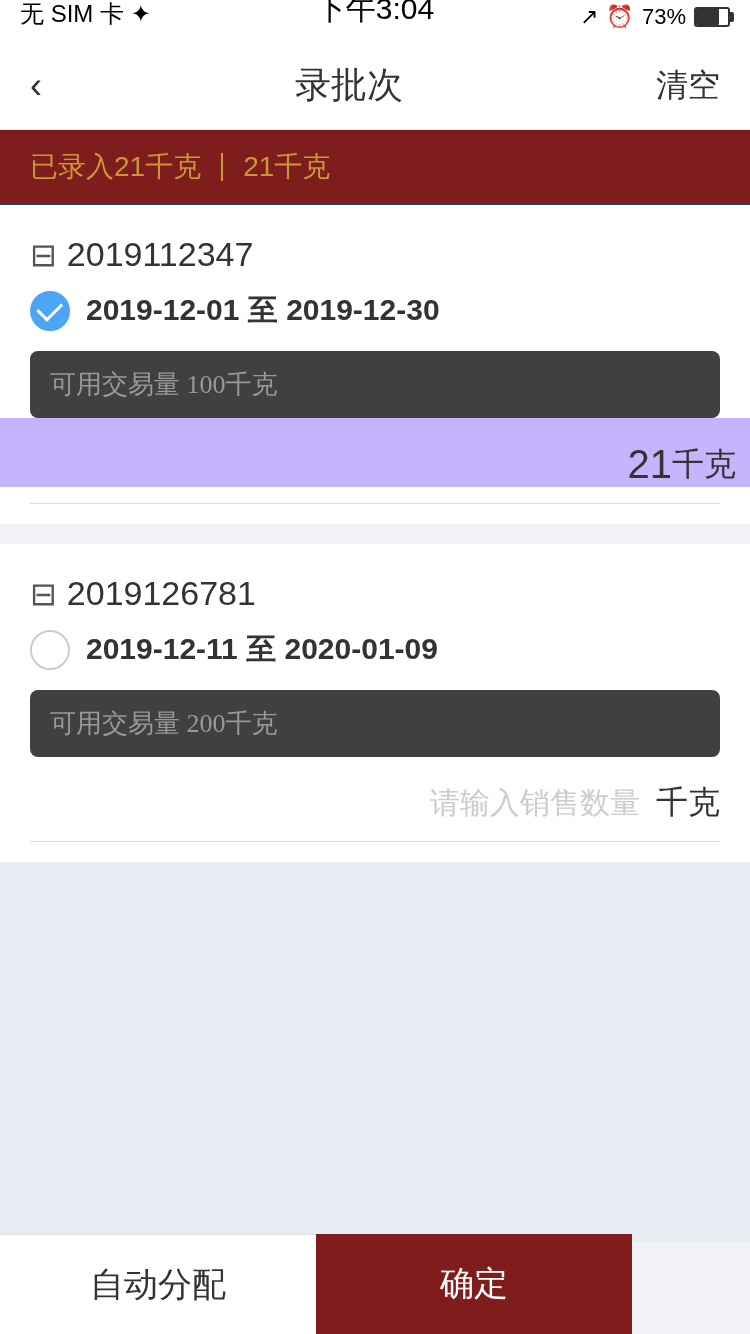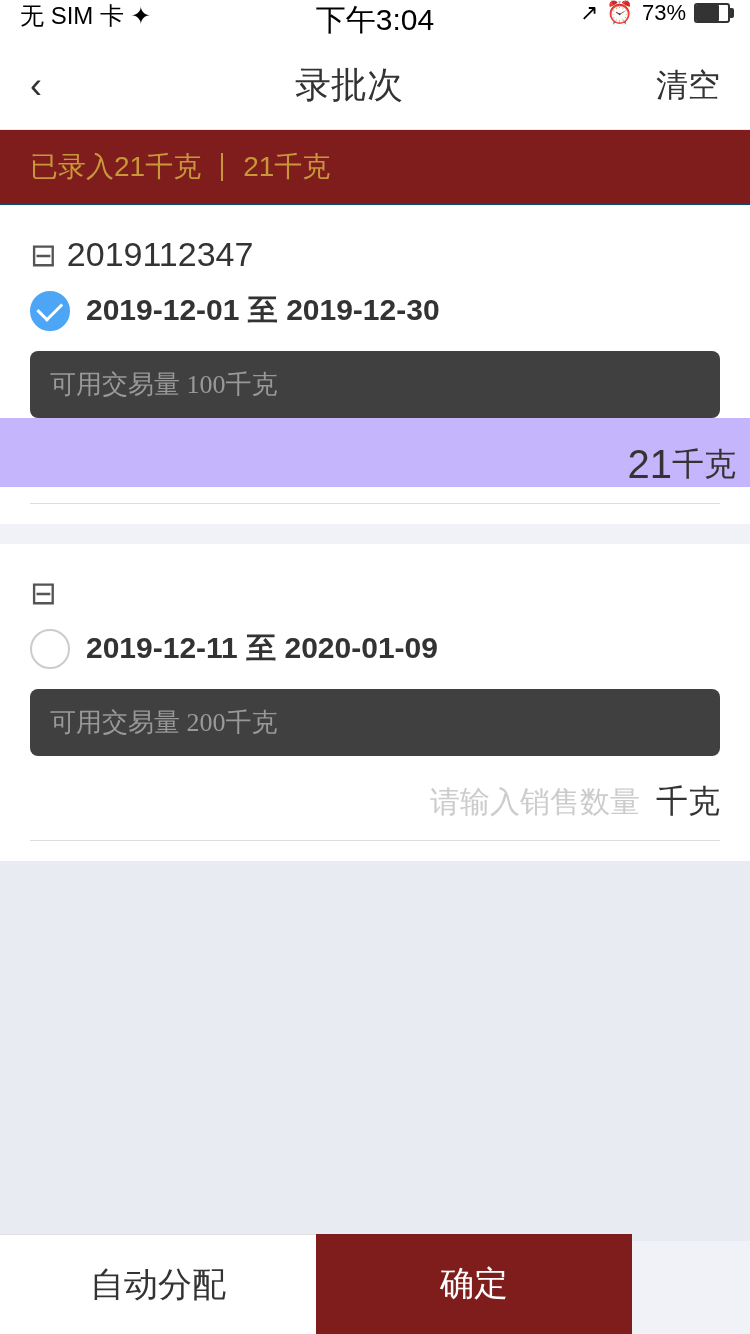--- a/index.html
+++ b/index.html
@@ -11,23 +11,23 @@
       background: #f0f2f7;
       overflow-x: hidden;
     }
 
     
     .status-bar {
       width: 750px;
       height: 42px;
       background: #fff;
       display: flex;
-      align-items: flex-start;
+      align-items: flex-end;
       justify-content: space-between;
-      padding: 0 20px;
+      padding: 12px 20px;
       font-size: 24px;
       color: #000;
     }
     .status-left {
       display: flex;
       align-items: center;
       gap: 8px;
       font-size: 24px;
     }
     .status-center {
@@ -322,20 +322,21 @@
     <hr class="divider-line" style="margin:0;padding:0;margin-top:16px;">
   </div>
   <div style="height:20px;background:#fff;"></div>
 
   <div class="section-divider"></div>
 
   <div class="card2">
     <div style="padding: 30px 30px 0 30px;">
       <div class="batch-id-row">
         <span class="batch-icon">⊟</span>
+        <span class="batch-id">2019126781</span>
       </div>
       <div class="date-row">
         <div class="radio-circle"></div>
         <span class="date-text">2019-12-11 至 2020-01-09</span>
       </div>
       <div class="available-box">
         <span class="available-text">可用交易量 200千克</span>
       </div>
     </div>
     <div class="input-row">

